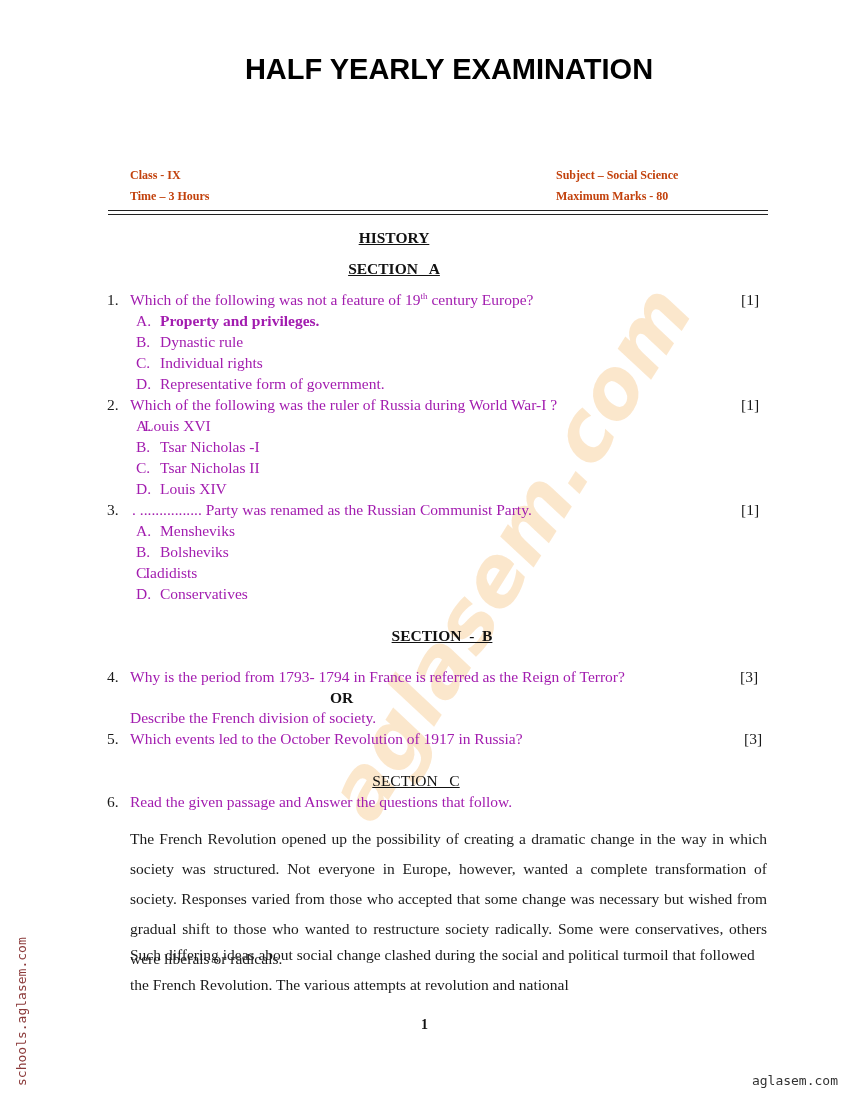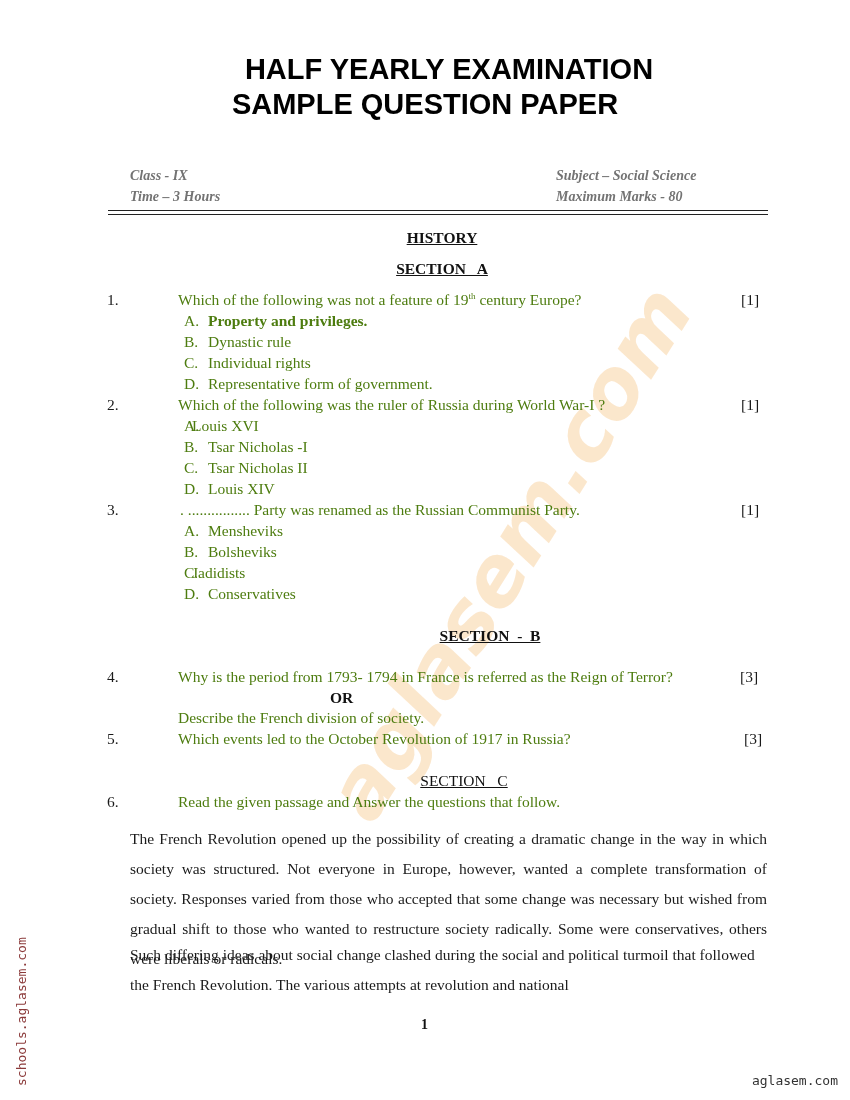--- a/index.html
+++ b/index.html
@@ -8,28 +8,28 @@
     font-family: "DejaVu Serif", "Liberation Serif", serif; color: #111;
   }
   .page { position: absolute; left: 0; top: 0; width: 850px; height: 1100px; }
   .title {
     position: absolute; left: 0; width: 850px; text-align: center;
     font-family: "Liberation Sans", sans-serif; font-weight: bold; font-size: 29px; color: #000;
     letter-spacing: 0px;
   }
   .t1 { top: 53px; margin-left: 24px; }
   .t2 { top: 88px; }
-  .meta { position: absolute; font-family: "Liberation Serif", serif; font-size: 14px; font-weight: bold; color: #737373; font-style: italic; }
+  .meta { position: absolute; font-family: "Liberation Serif", serif; font-size: 12px; font-weight: bold; color: #c2410c; }
   .rule { position: absolute; left: 108px; width: 660px; height: 0; border-top: 1.5px solid #222; }
   .heading {
     position: absolute; left: 0; width: 788px; text-align: center;
-    font-family: "Liberation Serif", serif; font-weight: bold; font-size: 15.5px; text-decoration: underline; margin-left: 48px;
+    font-family: "Liberation Serif", serif; font-weight: bold; font-size: 15.5px; text-decoration: underline;
   }
   .heading.plain { font-weight: normal; }
-  .line { position: absolute; font-family: "Liberation Serif", serif; font-size: 15.5px; color: #4d7c0f; white-space: nowrap; margin-left: 48px; }
+  .line { position: absolute; font-family: "Liberation Serif", serif; font-size: 15.5px; color: #a21caf; white-space: nowrap; }
   .num { position: absolute; font-family: "Liberation Serif", serif; font-size: 15.5px; color: #1a1a1a; }
   .marks { position: absolute; font-family: "Liberation Serif", serif; font-size: 15.5px; color: #1a1a1a; }
   .or { position: absolute; font-family: "Liberation Serif", serif; font-weight: bold; font-size: 15.5px; }
   .para {
     position: absolute; left: 130px; width: 637px; font-family: "Liberation Serif", serif;
     font-size: 15.5px; line-height: 30px; text-align: justify; color: #1a1a1a;
   }
   .watermark {
     position: absolute; left: 205px; top: 505px; font-family: "DejaVu Sans", sans-serif; font-style: italic; font-weight: bold;
     font-size: 82px; color: #fbe3c4; transform: rotate(-58deg); transform-origin: center; opacity: 0.85;
@@ -47,21 +47,20 @@
   sup { font-size: 9px; }
 </style>
 </head>
 <body>
 
 <div class="page">
 
   <div class="watermark">aglasem.com</div>
 
   <div class="title t1">HALF YEARLY EXAMINATION</div>
-  <div class="title t2">SAMPLE QUESTION PAPER</div>
 
   <div class="meta" style="left:130px; top:168px;">Class - IX</div>
   <div class="meta" style="left:130px; top:189px;">Time – 3 Hours</div>
   <div class="meta" style="left:556px; top:168px;">Subject – Social Science</div>
   <div class="meta" style="left:556px; top:189px;">Maximum Marks - 80</div>
 
   <div class="rule" style="top:210px;"></div>
   <div class="rule" style="top:214px;"></div>
 
   <div class="heading" style="top:229px;">HISTORY</div>

